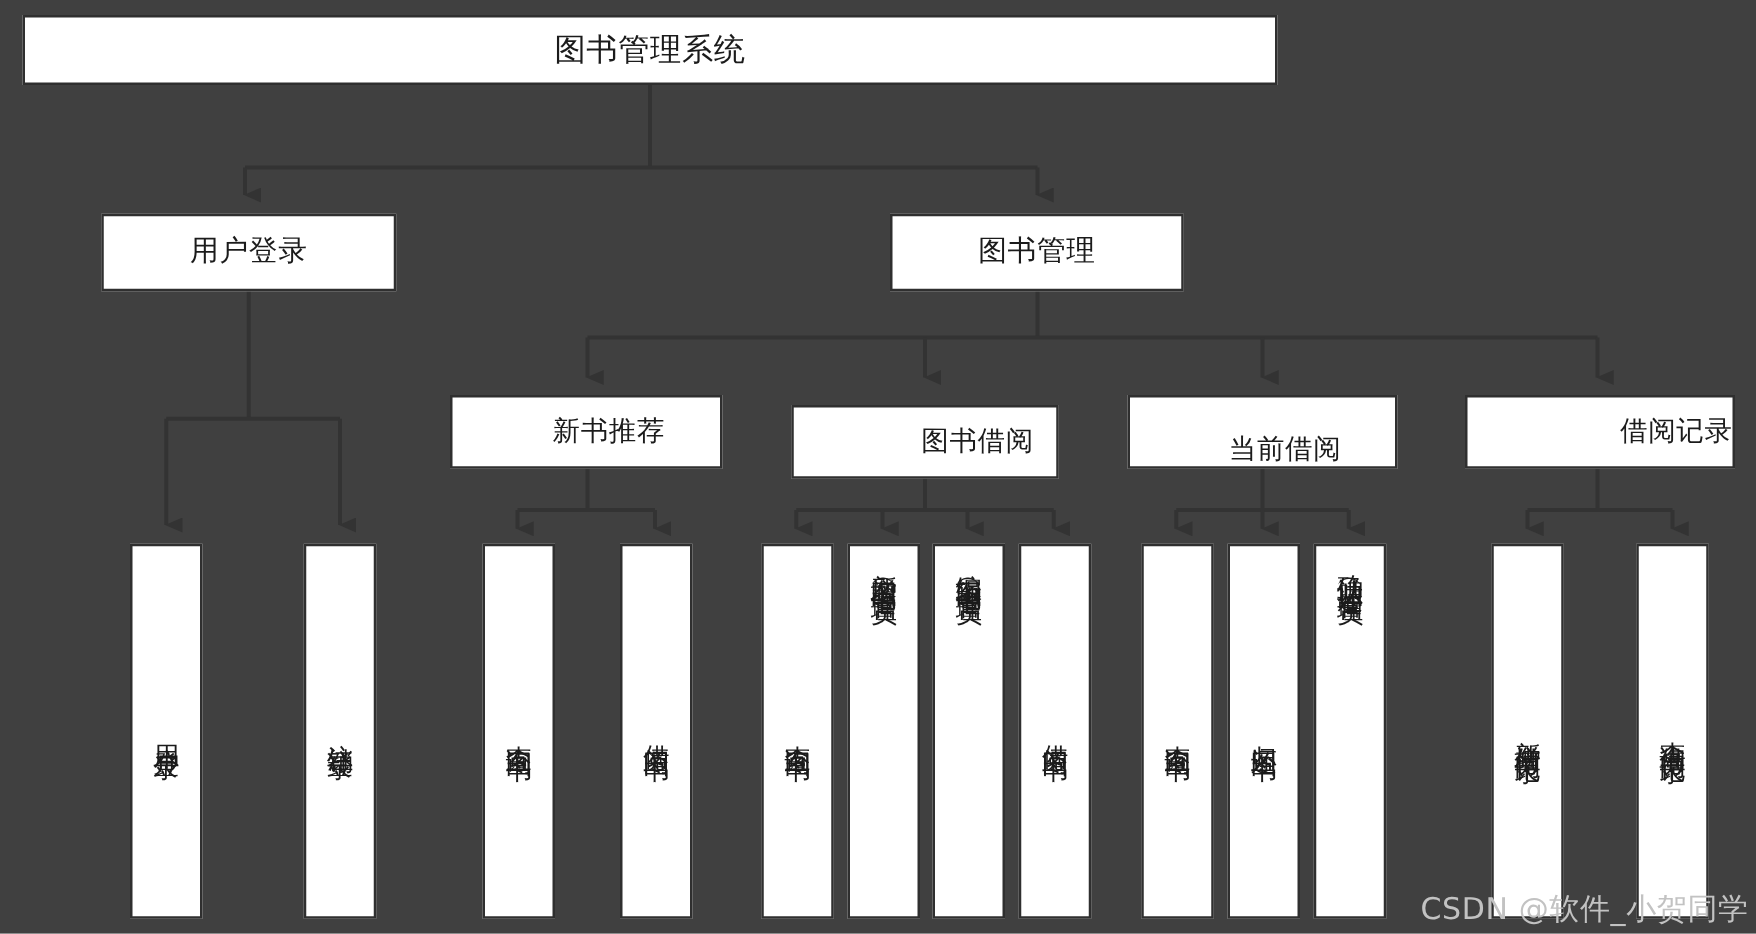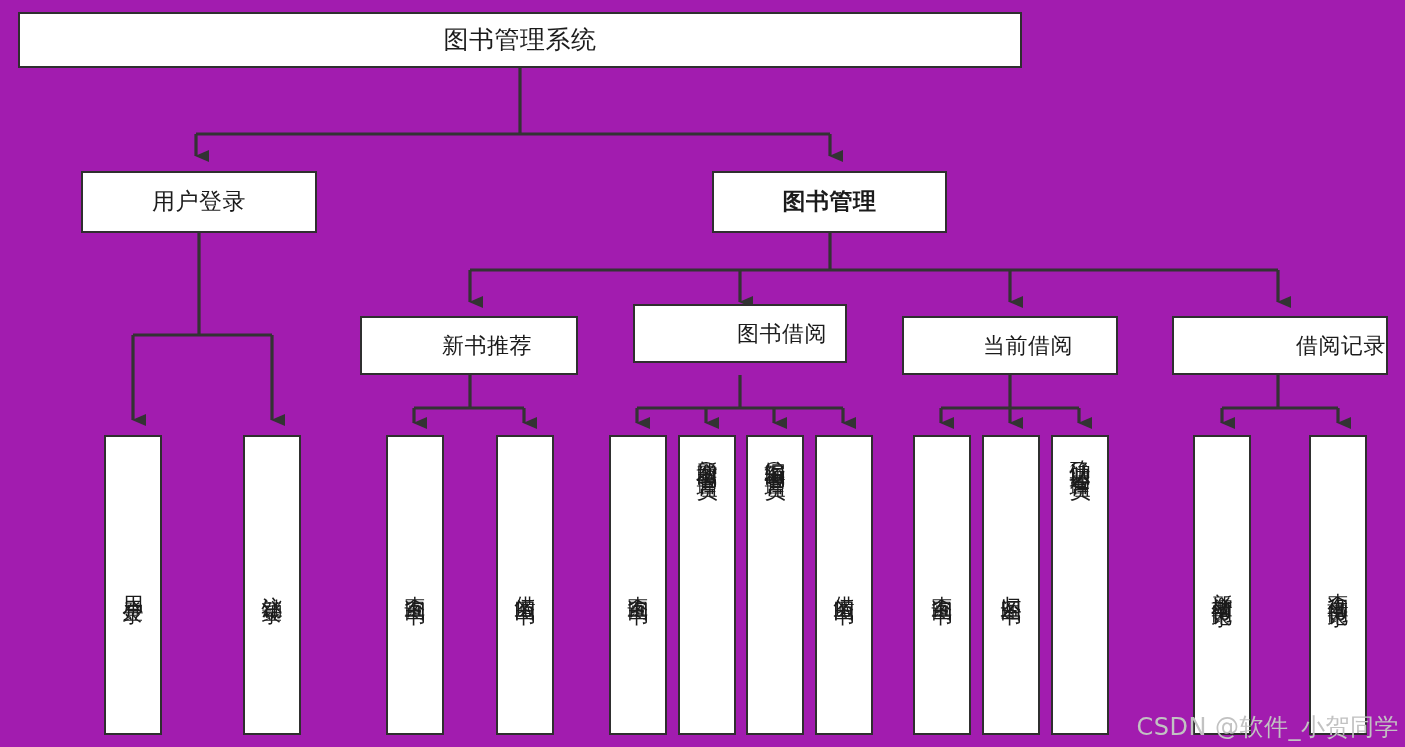--- a/index.html
+++ b/index.html
@@ -8,21 +8,21 @@
     padding: 0;
     background: #ffffff;
   }
   body {
     font-family: "DejaVu Sans", "Liberation Sans", sans-serif;
   }
   #canvas {
     position: relative;
     width: 1405px;
     height: 747px;
-    background: #a21caf;
+    background: #404040;
     overflow: hidden;
   }
   #edges {
     position: absolute;
     left: 0;
     top: 0;
     width: 1405px;
     height: 747px;
     pointer-events: none;
   }
@@ -125,31 +125,31 @@
     </g>
   </svg>
 
   <div class="node lvl0" style="left:18px; top:12px; width:1004px; height:56px;">
     <span class="node-label">图书管理系统</span>
   </div>
 
   <div class="node lvl1" style="left:81px; top:171px; width:236px; height:62px;">
     <span class="node-label">用户登录</span>
   </div>
-  <div class="node lvl1" style="left:712px; top:171px; width:235px; height:62px;font-weight:bold;">
+  <div class="node lvl1" style="left:712px; top:171px; width:235px; height:62px;">
     <span class="node-label">图书管理</span>
   </div>
 
   <div class="node lvl2" style="left:360px; top:316px; width:218px; height:59px;">
     <span class="node-label">新书推荐</span>
   </div>
-  <div class="node lvl2" style="left:633px; top:304px; width:214px; height:59px;padding-left:48px;">
+  <div class="node lvl2" style="left:633px; top:324px; width:214px; height:59px;padding-left:48px;">
     <span class="node-label">图书借阅</span>
   </div>
-  <div class="node lvl2" style="left:902px; top:316px; width:216px; height:59px;">
+  <div class="node lvl2" style="left:902px; top:316px; width:216px; height:59px;align-items:flex-end;">
     <span class="node-label">当前借阅</span>
   </div>
   <div class="node lvl2" style="left:1172px; top:316px; width:216px; height:59px;justify-content:flex-end;">
     <span class="node-label">借阅记录</span>
   </div>
 
   <div class="node leaf short" style="left:104px; top:435px; width:58px; height:300px;">
     <span class="node-label">用户登录</span>
   </div>
   <div class="node leaf short" style="left:243px; top:435px; width:58px; height:300px;">

